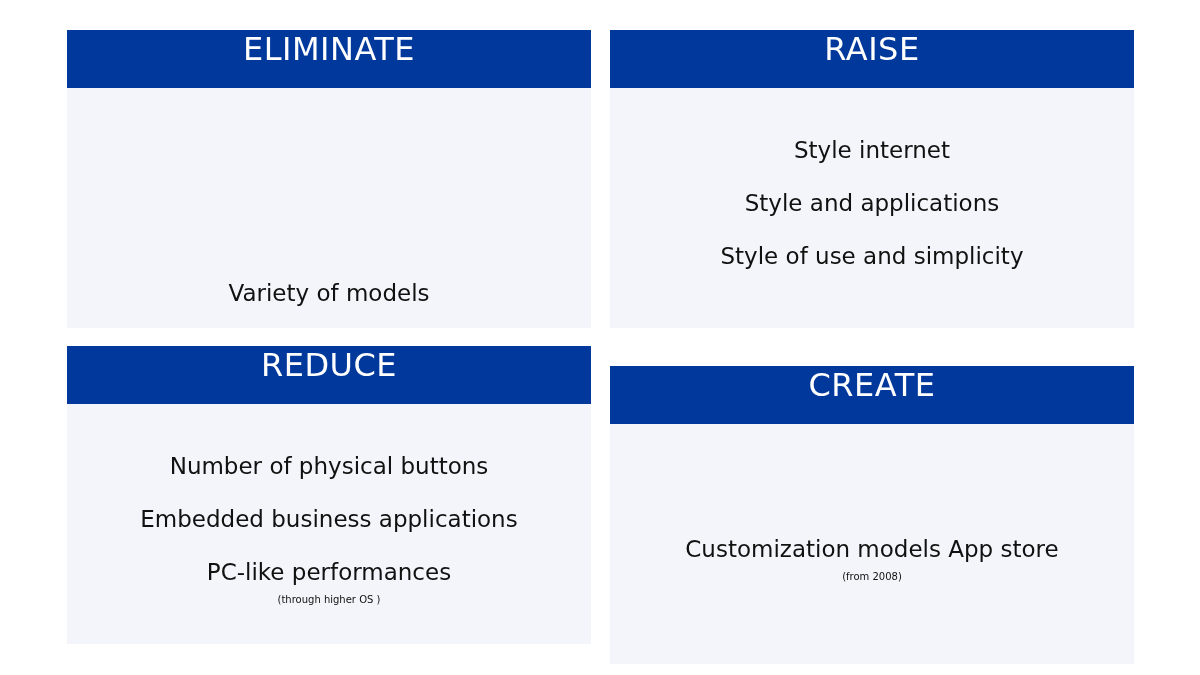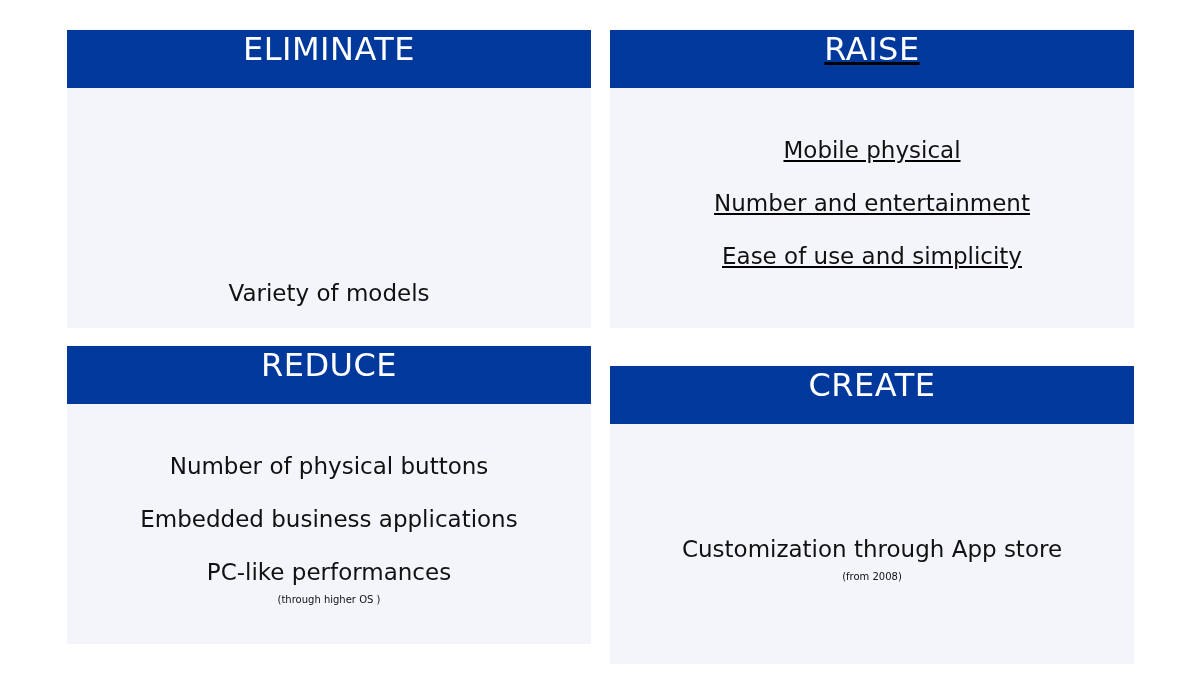--- a/index.html
+++ b/index.html
@@ -47,21 +47,21 @@
       white-space: nowrap;
     }
     .note {
       font-size: 10px;
       line-height: 18px;
       margin-top: -8px;
       text-align: center;
       color: #111111;
     }
     #panel-eliminate { left: 67px; top: 30px; }
-    #panel-raise     { left: 610px; top: 30px; text-decoration: underline; }
+    #panel-raise     { left: 610px; top: 30px; }
     #panel-reduce    { left: 67px; top: 346px; }
     #panel-create    { left: 610px; top: 366px; }
 
     #panel-eliminate .panel-body { padding-bottom: 8px; justify-content: flex-end; }
     #panel-raise .panel-body { padding-bottom: 10px; }
     #panel-reduce .panel-body { }
     #panel-create .panel-body { padding-top: 20px; }
   </style>
 </head>
 <body>
@@ -73,39 +73,39 @@
   <div class="panel-body">
     <div class="item">Variety of models</div>
   </div>
 </div>
 
 <div class="panel" id="panel-raise">
   <div class="panel-header">
     <span>RAISE</span>
   </div>
   <div class="panel-body">
-    <div class="item">Mobile physical</div>
-    <div class="item">Number and entertainment</div>
-    <div class="item">Ease of use and simplicity</div>
+    <div class="item">Style internet</div>
+    <div class="item">Style and applications</div>
+    <div class="item">Style of use and simplicity</div>
   </div>
 </div>
 
 <div class="panel" id="panel-reduce">
   <div class="panel-header">
     <span>REDUCE</span>
   </div>
   <div class="panel-body">
     <div class="item">Number of physical buttons</div>
     <div class="item">Embedded business applications</div>
     <div class="item">PC-like performances</div>
     <div class="note">(through higher OS )</div>
   </div>
 </div>
 
 <div class="panel" id="panel-create">
   <div class="panel-header">
     <span>CREATE</span>
   </div>
   <div class="panel-body">
-    <div class="item">Customization through App store</div>
+    <div class="item">Customization models App store</div>
     <div class="note">(from 2008)</div>
   </div>
 </div>
 
 </body></html>

